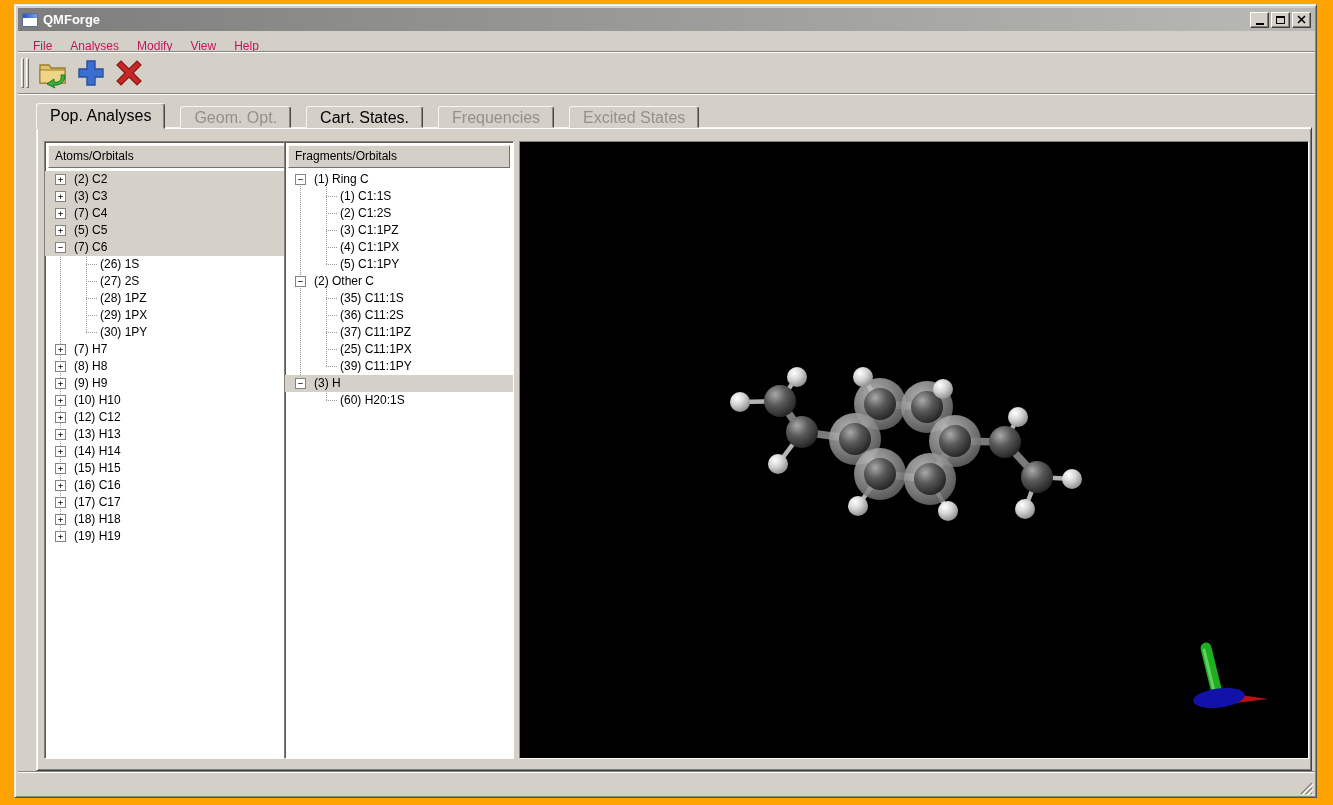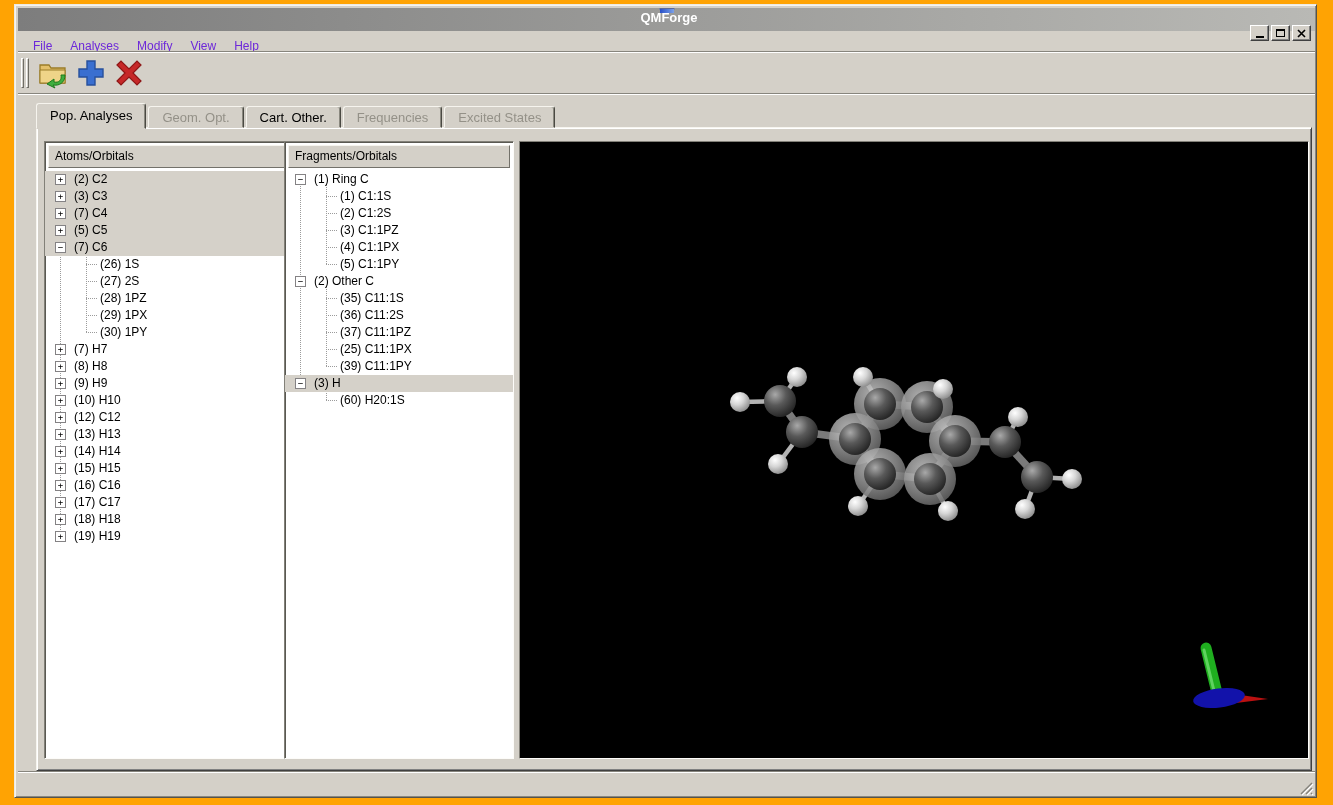--- a/index.html
+++ b/index.html
@@ -13,61 +13,61 @@
   .window {
     position:absolute; left:14px; top:4px; width:1303px; height:794px;
     background:#d4d0c8;
     border:1px solid; border-color:#eceae4 #55534c #55534c #eceae4;
     box-shadow: inset 1px 1px 0 #f6f4ee, inset -1px -1px 0 #8a887f;
   }
   
   .titlebar {
     position:absolute; left:3px; top:3px; width:1297px; height:23px;
     background:linear-gradient(to right,#7d7d7d,#b9b9b5);
-    display:flex; align-items:center; padding:0 4px;flex-direction:column;
+    display:flex; align-items:center; padding:0 4px;
   }
   .app-icon { width:16px; height:14px; position:relative; background:#fff;
     border:1px solid #5a6a9a; border-radius:1px; }
   .app-icon::before { content:""; position:absolute; left:0; top:0; right:0; height:4px;
     background:linear-gradient(to right,#2850c8,#7aa0e8); }
   .title { color:#ffffff; font-weight:bold; font-size:13px; margin-left:5px; }
   .controls { margin-left:auto; display:flex; gap:2px; }
   .ctrl-btn {
     width:19px; height:16px; padding:0; background:#d4d0c8;
     border:1px solid; border-color:#ffffff #404040 #404040 #ffffff;
     box-shadow: inset -1px -1px 0 #808080;
     display:flex; align-items:center; justify-content:center; cursor:default;
   }
   .glyph-min { width:8px; height:2px; background:#000; margin-top:8px; }
   .glyph-max { width:9px; height:8px; border:1px solid #000; border-top:2px solid #000; }
   
   .menubar {
     position:absolute; left:3px; top:27px; width:1297px; height:29px;
     display:flex; align-items:center; padding-left:6px;
-    font-size:12px; color:#6d28d9;text-align:center;
+    font-size:12px; color:#be185d;text-align:center;
   }
   .menu-item { padding:2px 9px 3px 9px; }
   .hline-sunken { position:absolute; left:3px; height:2px;
     border-top:1px solid #87857d; border-bottom:1px solid #ffffff; width:1297px; }
   
   .toolbar {
     position:absolute; left:3px; top:48px; width:1297px; height:39px;
     display:flex; align-items:center;
   }
   .gripper { display:flex; gap:2px; margin:0 5px 0 3px; }
   .gripper i { display:block; width:3px; height:30px; background:#d4d0c8;
     border:1px solid; border-color:#ffffff #6f6d66 #6f6d66 #ffffff; }
   .tb-btn { width:38px; height:36px; background:transparent; border:none; padding:0;
     display:flex; align-items:center; justify-content:center; cursor:default; }
   
   .tabstrip { position:absolute; left:21px; top:97px; height:26px;
     display:flex; align-items:flex-end; z-index:3; }
   .tab {
-    height:22px; line-height:21px; padding:0 13px; margin-right:2px;
-    font-size:13px; color:#000; background:#d4d0c8;
+    height:22px; line-height:21px; padding:0 13px; margin-right:15px;
+    font-size:16px; color:#000; background:#d4d0c8;
     border:1px solid; border-color:#f6f4ee #4a4942 #d4d0c8 #f6f4ee;
     border-radius:3px 3px 0 0;
     box-shadow: inset -1px 0 0 #8a887f;
   }
   .tab.active { height:26px; line-height:24px; margin-bottom:-1px; z-index:4; position:relative; }
   .tab.disabled { color:#949188; }
   
   .tabpane {
     position:absolute; left:21px; top:122px; width:1276px; height:644px;
     background:#d4d0c8;
@@ -167,21 +167,21 @@
       <svg width="34" height="32" viewBox="0 0 34 32">
         <path d="M5 8 L9 4 L17 12 L25 4 L29 8 L21 16 L29 24 L25 28 L17 20 L9 28 L5 24 L13 16 Z" fill="#c62828" stroke="#8e1717" stroke-width="1.2"></path>
       </svg>
     </button>
   </div>
   <div class="hline-sunken" style="top:88px"></div>
 
   <div class="tabstrip" id="tabstrip">
       <div class="tab active">Pop. Analyses</div>
       <div class="tab disabled">Geom. Opt.</div>
-      <div class="tab">Cart. Other.</div>
+      <div class="tab">Cart. States.</div>
       <div class="tab disabled">Frequencies</div>
       <div class="tab disabled">Excited States</div>
     </div>
   <div class="tabpane"></div>
 
   <div class="panel panel-atoms">
     <div class="phead">Atoms/Orbitals</div>
     <div class="tree" id="atoms-tree">
         <div class="trow sel"><span class="expander">+</span><span class="tlabel-0">(2) C2</span></div>
         <div class="trow sel"><span class="expander">+</span><span class="tlabel-0">(3) C3</span></div>

